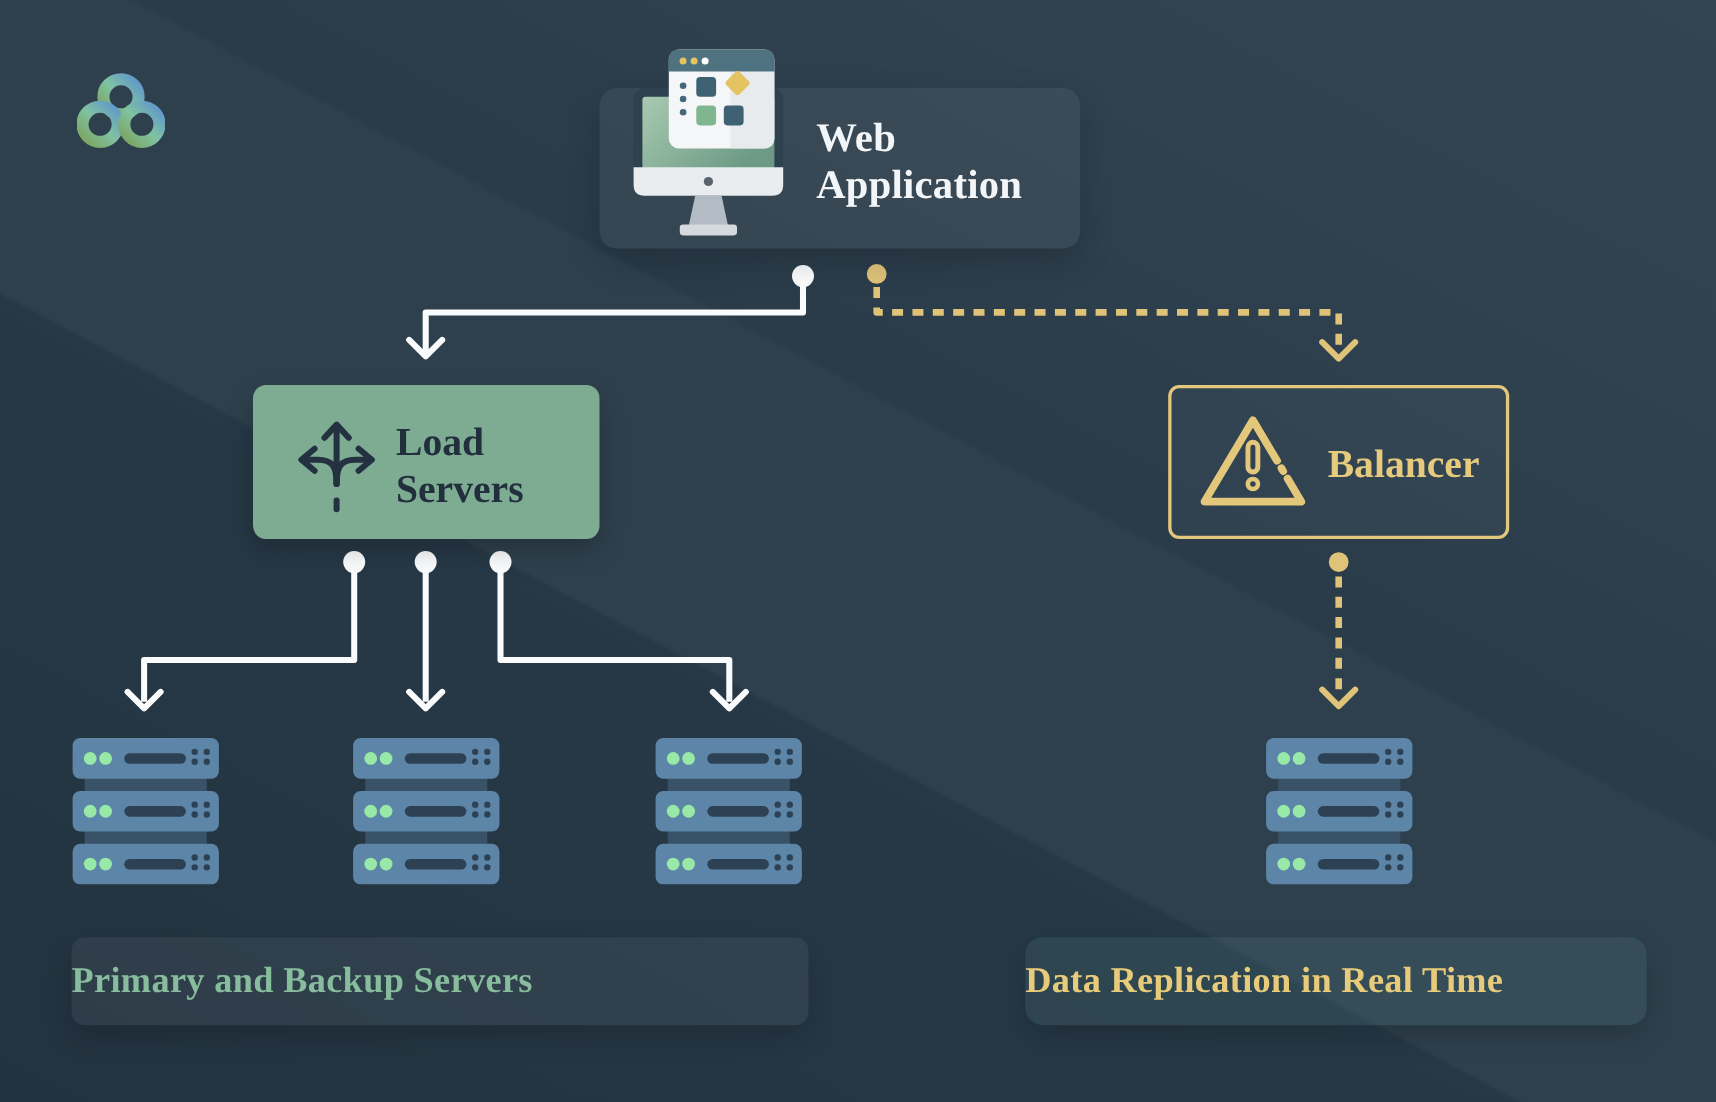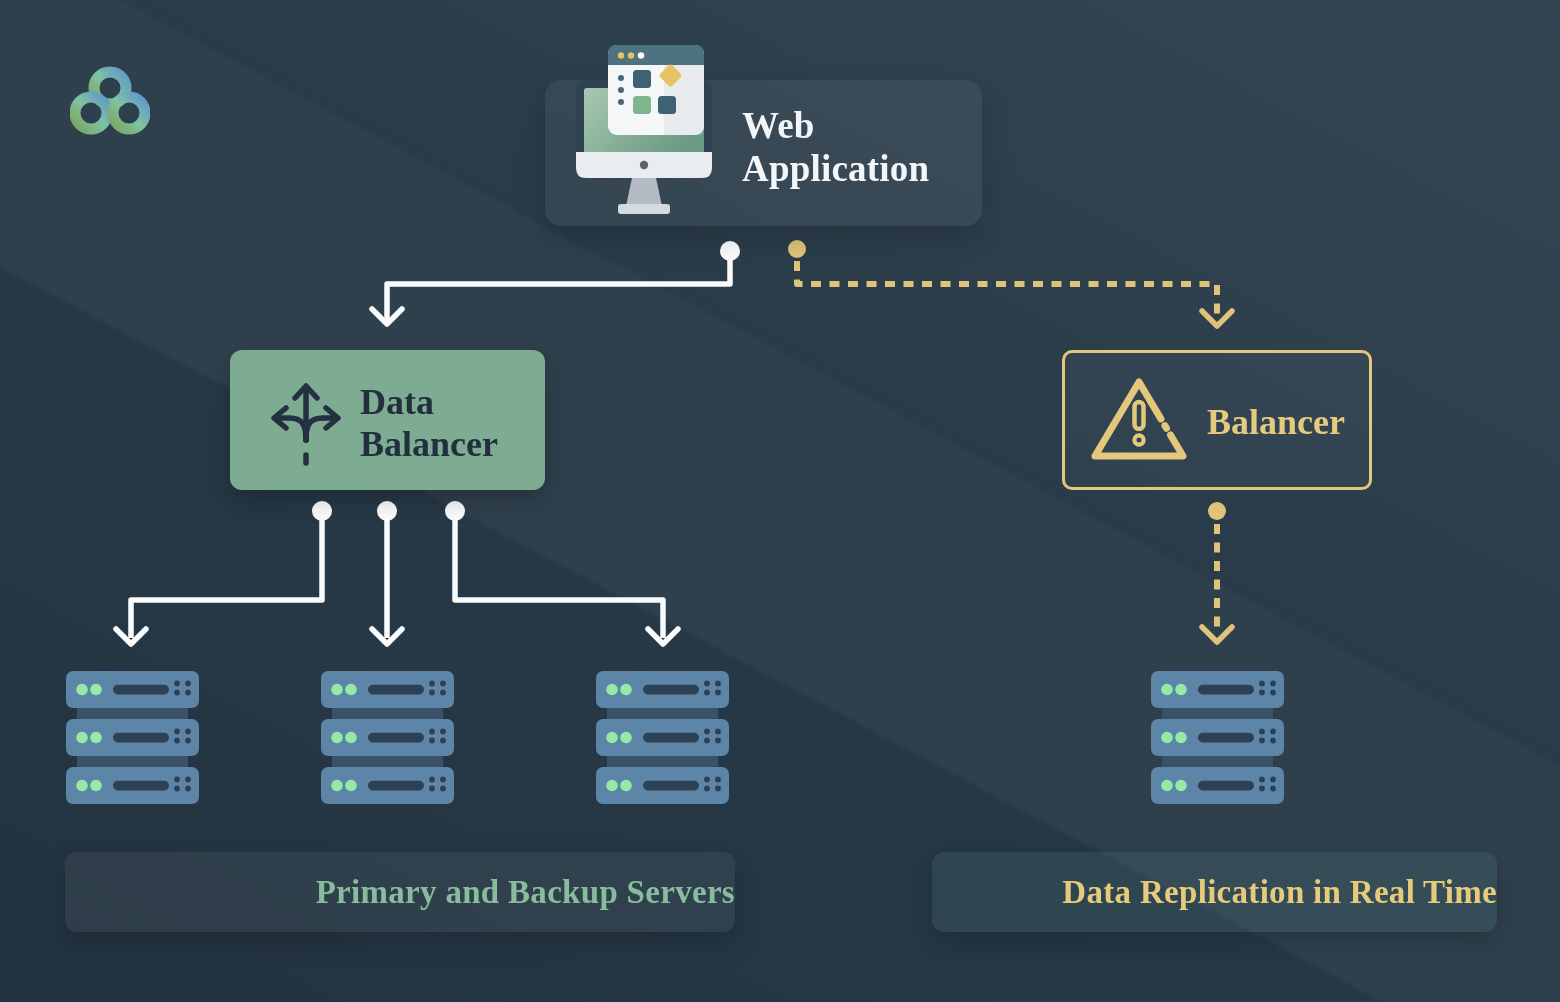--- a/index.html
+++ b/index.html
@@ -34,31 +34,31 @@
   .lb-label{left:360px;top:381px;width:170px;font-size:36px;line-height:1.17;color:#22303e;}
   .fo-box{
     left:1062px;top:350px;width:310px;height:140px;border-radius:10px;
     border:3px solid #e2c77c;box-sizing:border-box;
     background:rgba(235,243,246,0.035);
   }
   .fo-icon{left:1086px;top:372px;width:106px;height:98px;}
   .fo-label{left:1207px;top:401px;font-size:36px;color:#e6ca7d;}
   
   .caption{
-    border-radius:12px;display:flex;align-items:center;justify-content:flex-end;
+    border-radius:12px;display:flex;align-items:center;justify-content:flex-start;
     font-size:33px;letter-spacing:0.3px;
     box-shadow:0 10px 26px rgba(0,0,0,0.18);
   }
   .caption-left{
     left:65px;top:852px;width:670px;height:80px;
     background:rgba(255,255,255,0.05);color:#87bc9d;
   }
   .caption-right{
     left:932px;top:852px;width:565px;height:80px;
-    background:rgba(122,199,189,0.10);color:#e7cb7b;
+    background:rgba(122,199,189,0.10);color:#e7cb7b;border-radius:16px;
   }
   .stack{width:135px;height:133px;}
   .stack-1{left:65px;top:671px;}
   .stack-2{left:320px;top:671px;}
   .stack-3{left:595px;top:671px;}
   .stack-4{left:1150px;top:671px;}
   .logo{left:70px;top:64px;width:80px;height:76px;}
   svg{display:block;}
 </style>
 </head>
@@ -165,21 +165,21 @@
     <svg width="100" height="104" viewBox="0 0 100 104" fill="none" stroke="#243140" stroke-width="5.5" stroke-linecap="round" stroke-linejoin="round">
       <path d="M50 72 V20"></path>
       <path d="M39 30 L50 18 L61 30"></path>
       <path d="M50 72 C50 56 46 50 33 50 H19"></path>
       <path d="M30 40 L18 50 L30 60"></path>
       <path d="M50 72 C50 56 54 50 67 50 H81"></path>
       <path d="M70 40 L82 50 L70 60"></path>
       <path d="M50 87 V95"></path>
     </svg>
   </div>
-  <div class="abs lb-label">Data Balancer</div>
+  <div class="abs lb-label">Load Servers</div>
 
   <div class="abs fo-box"></div>
   <div class="abs fo-icon">
     <svg width="106" height="98" viewBox="0 0 106 98" fill="none" stroke="#e3c77b" stroke-linecap="round" stroke-linejoin="round">
       <path d="M53 10 L97 84 L9 84 Z" stroke-width="7" pathLength="100" stroke-dasharray="16.5 3 1.2 3 76.3"></path>
       <rect x="48.5" y="30" width="9" height="27" rx="4.5" stroke-width="4.5"></rect>
       <circle cx="53" cy="68" r="4.6" stroke-width="4.2"></circle>
     </svg>
   </div>
   <div class="abs fo-label">Balancer</div>

